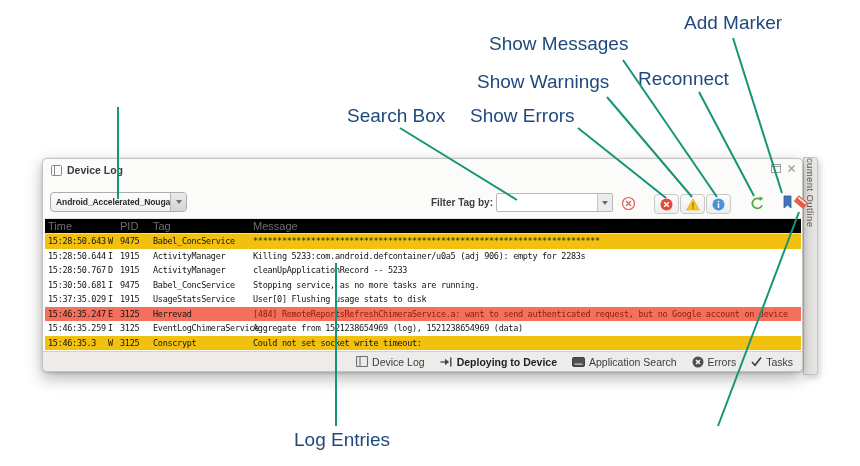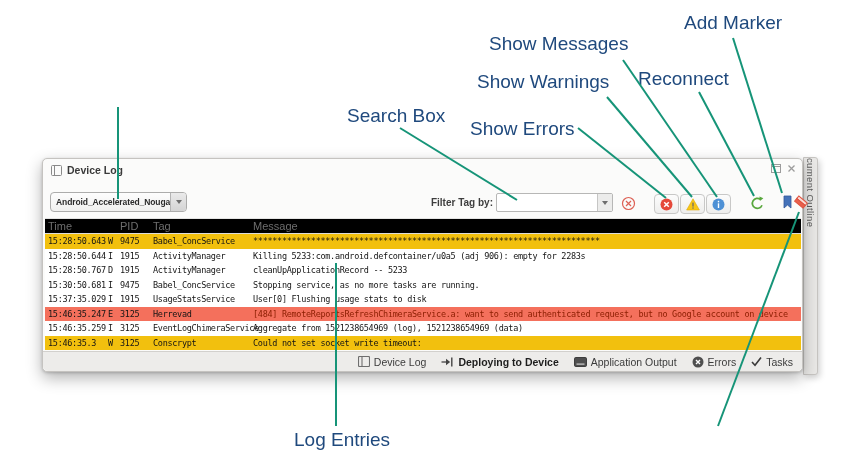--- a/index.html
+++ b/index.html
@@ -289,40 +289,40 @@
           <polygon points="5,2.7 9.2,6 5,9.3" fill="#444"></polygon>
           <path d="M10.8 1.5v9" stroke="#444" stroke-width="1.4"></path>
         </svg>
         <span>Deploying to Device</span>
       </div>
       <div class="status-item">
         <svg width="13" height="10" viewBox="0 0 13 10">
           <rect x="0.5" y="0.5" width="12" height="9" rx="1.2" fill="#4F4F4F" stroke="#3E3E3E"></rect>
           <rect x="2.5" y="6.5" width="8" height="1.2" fill="#CFCFCF"></rect>
         </svg>
-        <span>Application Output</span>
+        <span>Application Search</span>
       </div>
       <div class="status-item">
         <svg width="12" height="12" viewBox="0 0 12 12">
           <circle cx="6" cy="6" r="5.5" fill="#4F4F4F"></circle>
           <path d="M4 4l4 4M8 4l-4 4" stroke="#fff" stroke-width="1.4"></path>
         </svg>
         <span>Errors</span>
       </div>
       <div class="status-item">
         <svg width="11" height="11" viewBox="0 0 11 11">
           <path d="M1 6l3 3.2L10 1.5" stroke="#3A3A3A" stroke-width="1.6" fill="none"></path>
         </svg>
         <span>Tasks</span>
       </div>
     </div>
   </div>
 
   <div class="ann-label" style="left:347px; top:105px;">Search Box</div>
-  <div class="ann-label" style="left:470px; top:105px;margin-top:13px;">Show Errors</div>
+  <div class="ann-label" style="left:470px; top:105px;">Show Errors</div>
   <div class="ann-label" style="left:489px; top:33px;">Show Messages</div>
   <div class="ann-label" style="left:477px; top:71px;">Show Warnings</div>
   <div class="ann-label" style="left:638px; top:68px;">Reconnect</div>
   <div class="ann-label" style="left:684px; top:12px;">Add Marker</div>
   <div class="ann-label" style="left:294px; top:429px;">Log Entries</div>
 
   <svg id="ann-svg">
     <line class="ann-line" x1="118" y1="107" x2="118" y2="199"></line>
     <line class="ann-line" x1="400" y1="128" x2="517" y2="200"></line>
     <line class="ann-line" x1="578" y1="128" x2="666" y2="198"></line>

